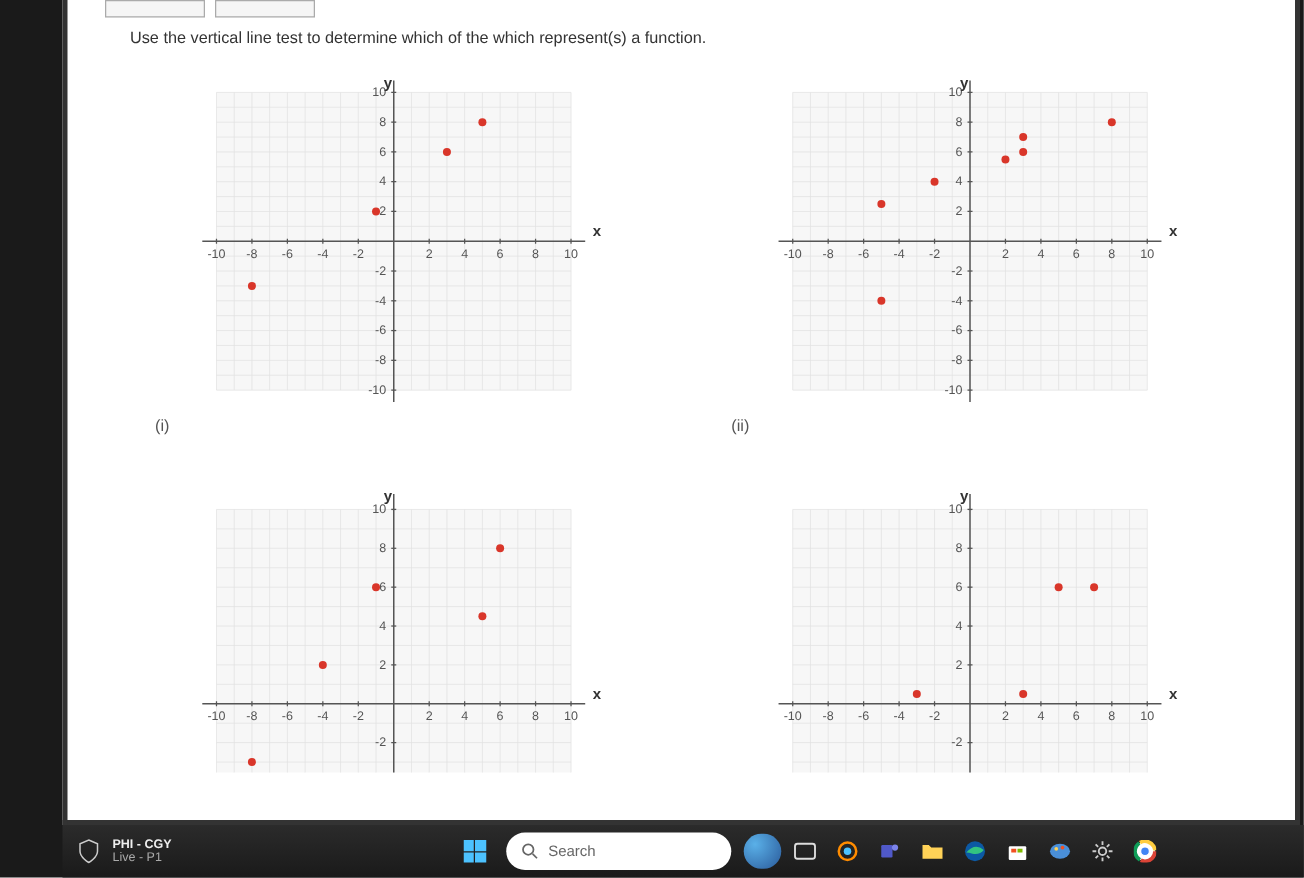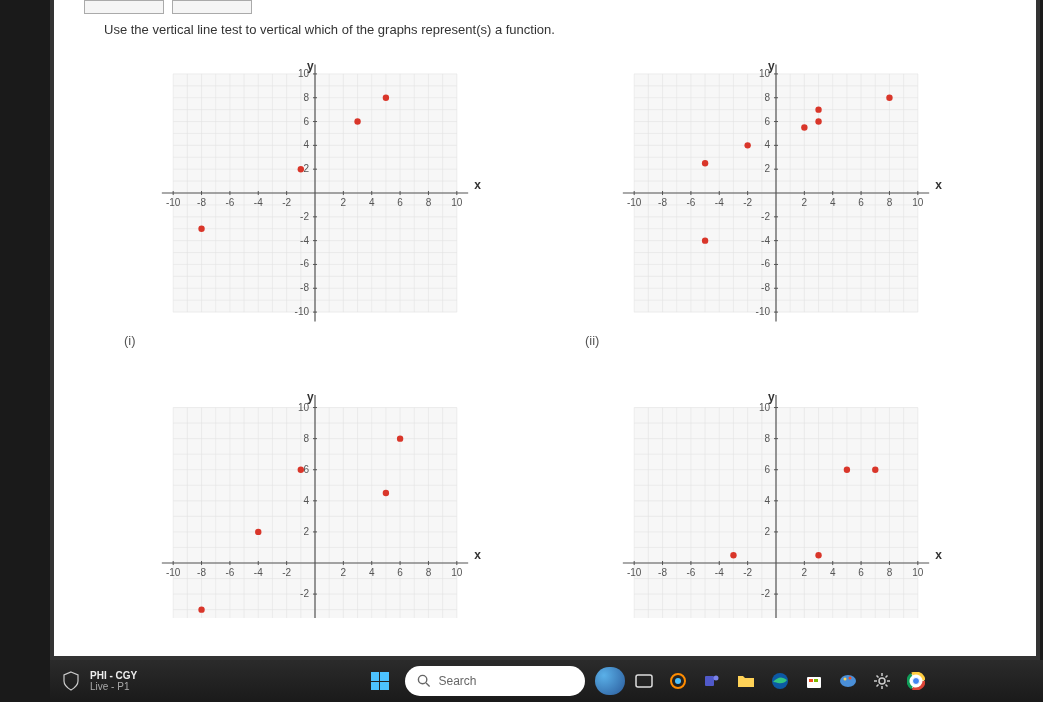--- a/index.html
+++ b/index.html
@@ -135,21 +135,21 @@
   }
 </style>
 </head>
 <body>
 
 <div class="monitor">
   <div class="top-controls">
     <div class="ctrl-box"></div>
     <div class="ctrl-box"></div>
   </div>
-  <div class="question">Use the vertical line test to vertical which of the graphs represent(s) a function.</div>
+  <div class="question">Use the vertical line test to determine which of the which represent(s) a function.</div>
 
   <div class="charts-area">
     <div class="chart-wrap">
       <svg class="graph" id="g0" width="360" height="310">
           <rect x="38.18181818181819" y="35.90909090909092" width="283.6363636363636" height="238.18181818181816" fill="#f7f7f7"></rect>
           <line x1="38.18181818181819" y1="35.90909090909092" x2="38.18181818181819" y2="274.09090909090907" stroke="#e2e2e2" stroke-width="0.6"></line>
           <line x1="52.36363636363636" y1="35.90909090909092" x2="52.36363636363636" y2="274.09090909090907" stroke="#e2e2e2" stroke-width="0.6"></line>
           <line x1="66.54545454545455" y1="35.90909090909092" x2="66.54545454545455" y2="274.09090909090907" stroke="#e2e2e2" stroke-width="0.6"></line>
           <line x1="80.72727272727273" y1="35.90909090909092" x2="80.72727272727273" y2="274.09090909090907" stroke="#e2e2e2" stroke-width="0.6"></line>
           <line x1="94.9090909090909" y1="35.90909090909092" x2="94.9090909090909" y2="274.09090909090907" stroke="#e2e2e2" stroke-width="0.6"></line>

